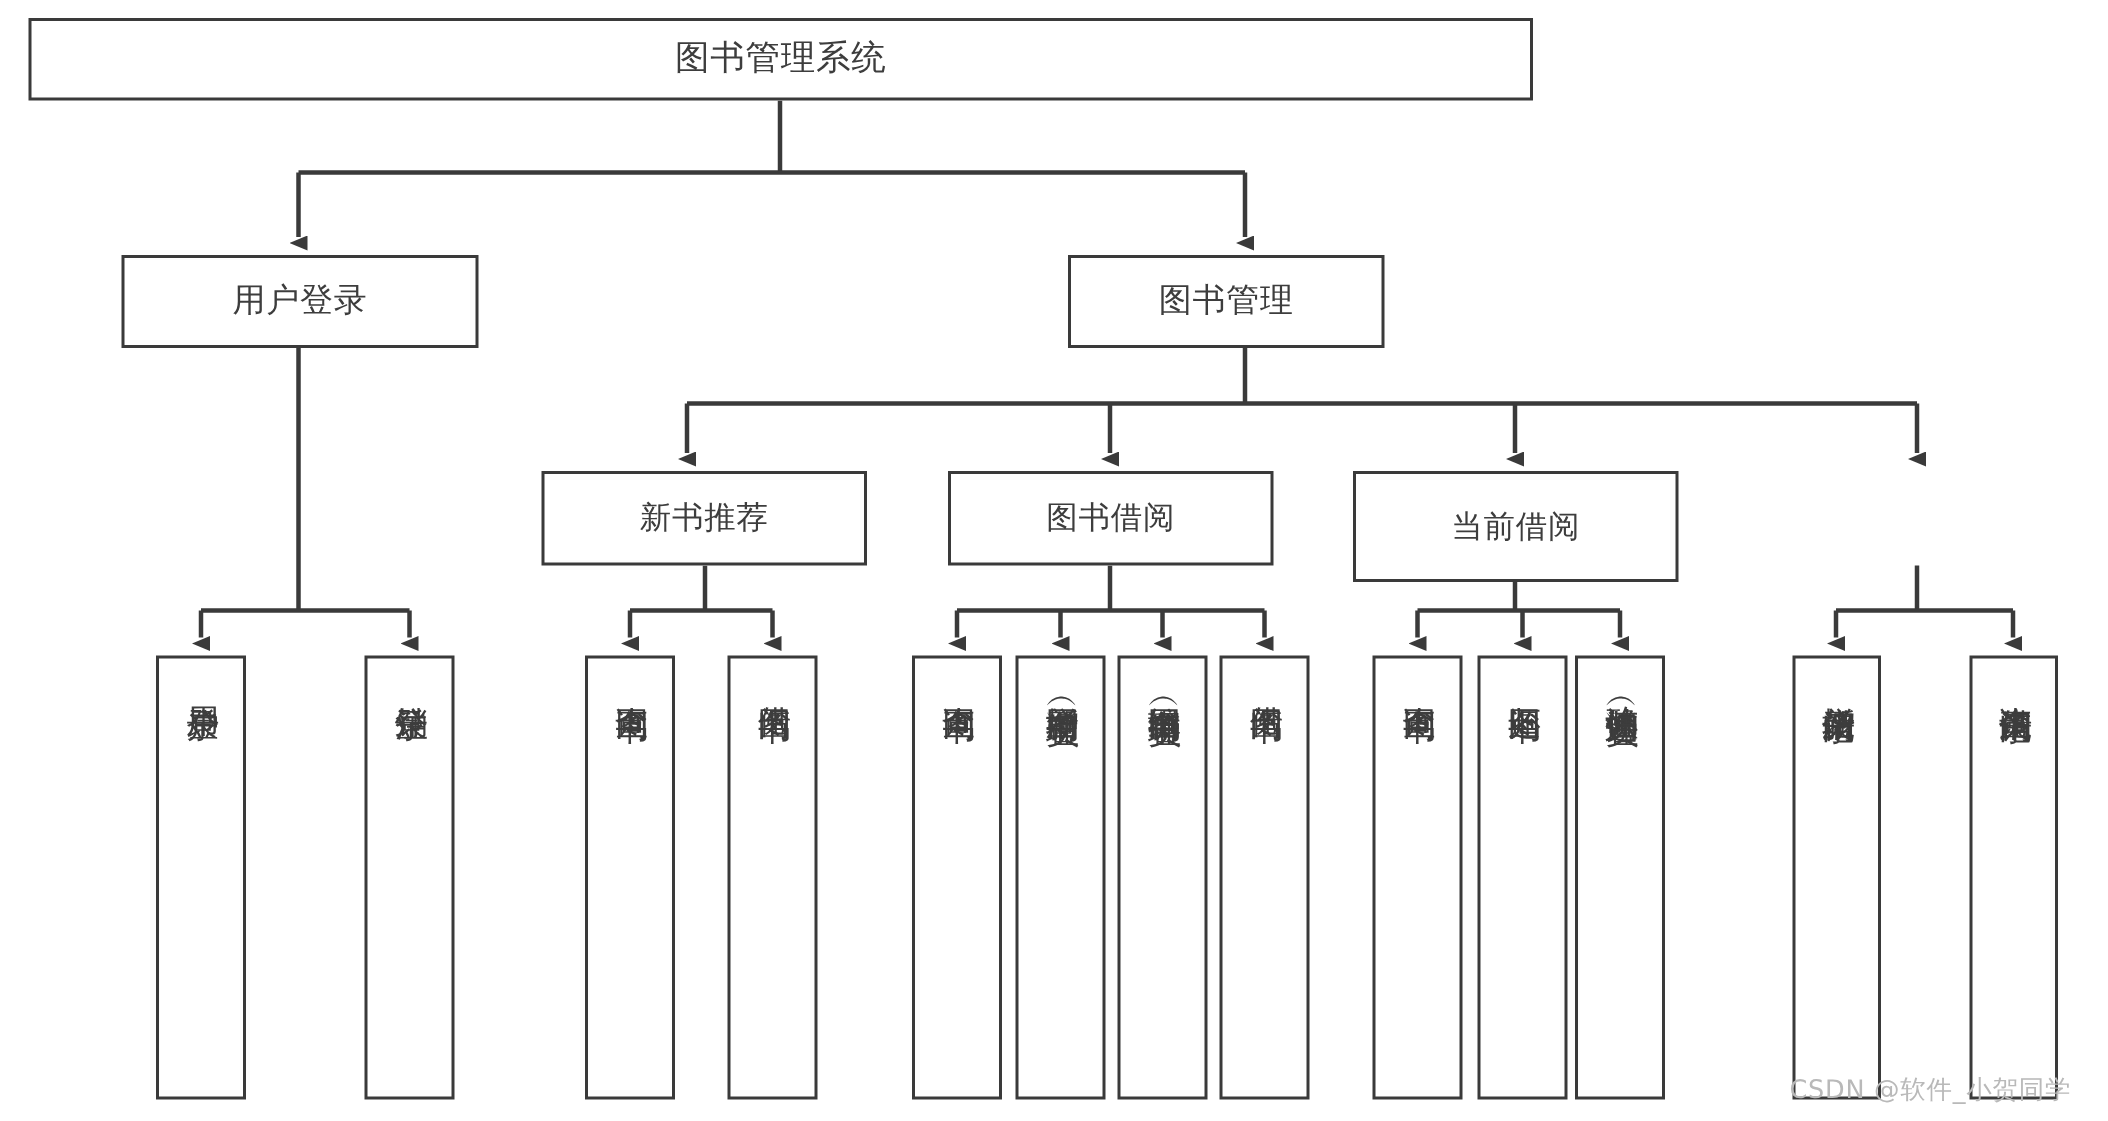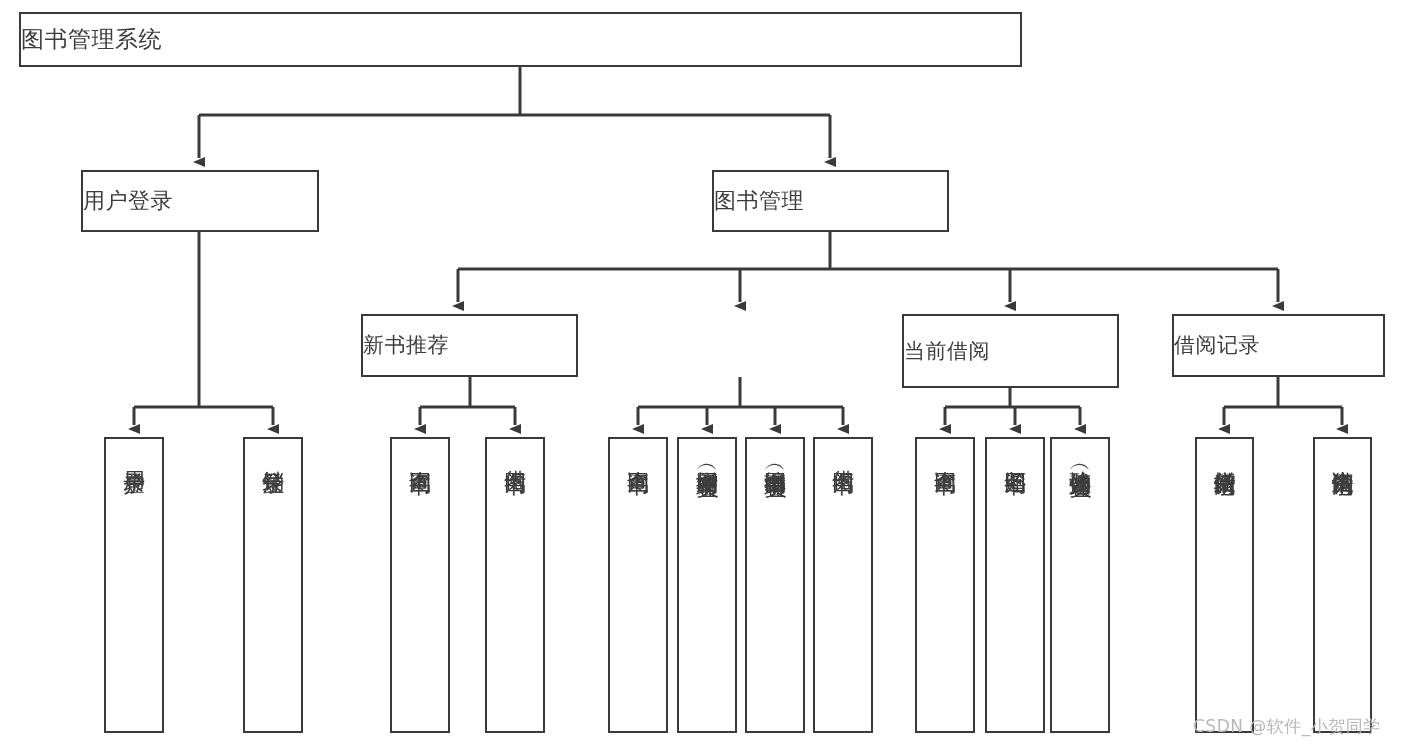--- a/index.html
+++ b/index.html
@@ -25,20 +25,21 @@
     height: 747px;
     pointer-events: none;
   }
   .node {
     position: absolute;
     box-sizing: border-box;
     background: #ffffff;
     border: 2px solid #3a3a3a;
     display: flex;
     align-items: center;
+    justify-content: center;
     color: #3d3d3d;
     text-align: center;
   }
   .node .lbl {
     display: block;
     line-height: 1.18;
     letter-spacing: 0.5px;
   }
   .node.root      { font-size: 23px; }
   .node.level2    { font-size: 22px; }
@@ -119,32 +120,32 @@
     </g>
   </svg>
 
   <div class="node root" style="left:19px; top:12px; width:1003px; height:55px;">
     <span class="lbl">图书管理系统</span>
   </div>
 
   <div class="node level2" style="left:81px; top:170px; width:238px; height:62px;">
     <span class="lbl">用户登录</span>
   </div>
-  <div class="node level2" style="left:712px; top:170px; width:237px; height:62px;">
+  <div class="node level2" style="left:712px; top:170px; width:211px; height:62px;">
     <span class="lbl">图书管理</span>
   </div>
 
   <div class="node level3" style="left:361px; top:314px; width:217px; height:63px;">
     <span class="lbl">新书推荐</span>
   </div>
+  <div class="node level3" style="left:632px; top:314px; width:217px; height:63px;">
+    <span class="lbl">图书借阅</span>
+  </div>
   <div class="node level3" style="left:902px; top:314px; width:217px; height:74px;">
     <span class="lbl">当前借阅</span>
-  </div>
-  <div class="node level3" style="left:1172px; top:314px; width:213px; height:63px;">
-    <span class="lbl">借阅记录</span>
   </div>
 
   <div class="node leaf" style="left:104px; top:437px; width:60px; height:296px;">
     <span class="lbl">用户登录</span>
   </div>
   <div class="node leaf" style="left:243px; top:437px; width:60px; height:296px;">
     <span class="lbl">注销登录</span>
   </div>
   <div class="node leaf" style="left:390px; top:437px; width:60px; height:296px;">
     <span class="lbl">查询图书</span>

